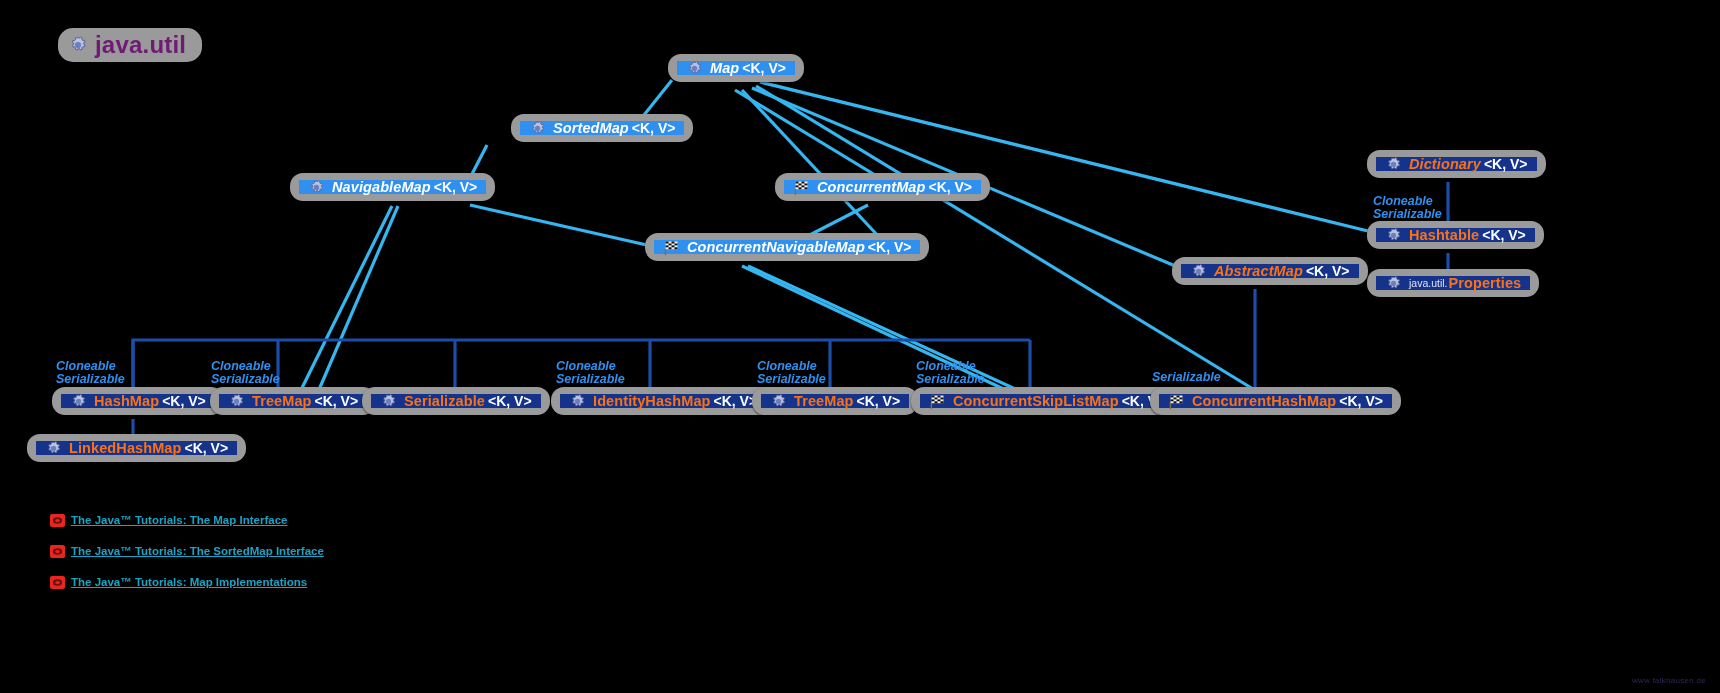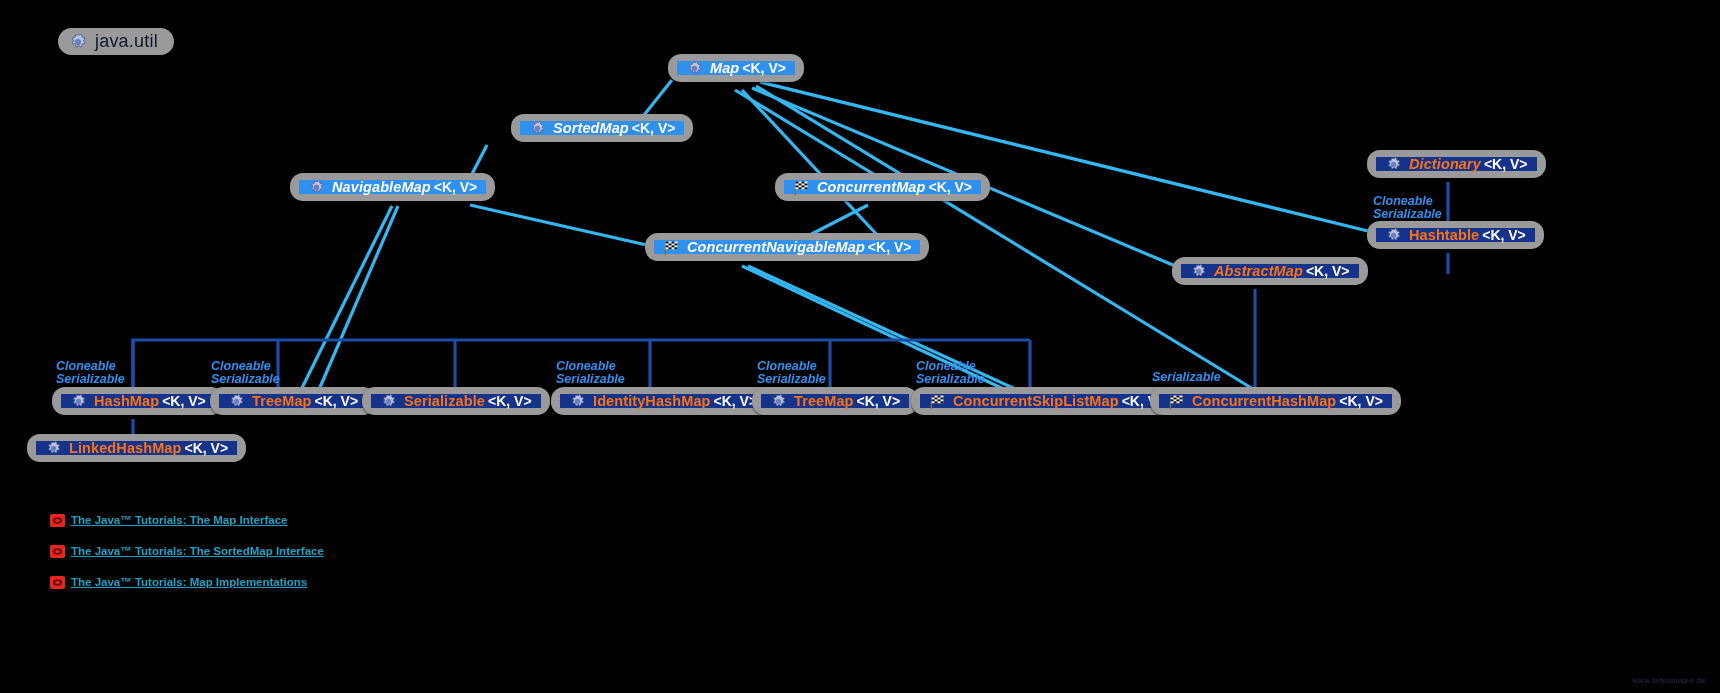--- a/index.html
+++ b/index.html
@@ -35,21 +35,21 @@
   .abst .nm{font-style:italic;}
 
   .pkgprefix{color:#dfe4f5;font-weight:normal;font-style:normal;
              font-size:10.5px;margin-right:1px;}
 
   
   .legend{position:absolute;}
   .legend .row{display:flex;align-items:center;background:#9a9a9a;
                border-radius:15px;padding:3px 16px 3px 10px;margin-bottom:4px;
                box-shadow:0 1px 2px rgba(0,0,0,.6);}
-  .legend .row span.t{color:#0f172a;font-weight:normal;font-size:18px;
+  .legend .row span.t{color:#701a75;font-weight:bold;font-size:24px;
                       letter-spacing:.2px;margin-left:7px;}
   .legend .ico{width:20px;height:20px;}
 
   
   .stereo{position:absolute;color:#2f90ef;font-weight:bold;font-style:italic;
           font-size:12.5px;line-height:13px;white-space:nowrap;}
 
   
   .links{position:absolute;left:50px;top:513px;}
   .lk{display:flex;align-items:flex-end;margin-bottom:18px;}
@@ -211,20 +211,30 @@
     <div class="bar">
       <span class="ico"><svg viewBox="0 0 20 20" width="17" height="17">
             <path fill="#b9c2e2" stroke="#5a6490" stroke-width="1" d="M10 2.6l1.5.5.9-1.2 1.6 1-.3 1.5 1.2 1.1 1.5-.3.6 1.8-1.3.8.1 1.6 1.3.7-.7 1.8-1.5-.3-1.1 1.2.3 1.5-1.8.7-.8-1.3-1.6.1-.7 1.3-1.8-.7.3-1.5-1.2-1.1-1.5.3-.6-1.8 1.3-.8-.1-1.6-1.3-.7.7-1.8 1.5.3 1.1-1.2-.3-1.5z"></path>
             <circle cx="10" cy="10" r="3.1" fill="#6b7fc0"></circle>
           </svg></span>
       <span class="nm">Hashtable</span>
       <span class="gen">&lt;K, V&gt;</span>
     </div>
   </div>
 
+  <div class="node cls" style="left:1367px;top:269px;">
+    <div class="bar">
+      <span class="ico"><svg viewBox="0 0 20 20" width="17" height="17">
+            <path fill="#b9c2e2" stroke="#5a6490" stroke-width="1" d="M10 2.6l1.5.5.9-1.2 1.6 1-.3 1.5 1.2 1.1 1.5-.3.6 1.8-1.3.8.1 1.6 1.3.7-.7 1.8-1.5-.3-1.1 1.2.3 1.5-1.8.7-.8-1.3-1.6.1-.7 1.3-1.8-.7.3-1.5-1.2-1.1-1.5.3-.6-1.8 1.3-.8-.1-1.6-1.3-.7.7-1.8 1.5.3 1.1-1.2-.3-1.5z"></path>
+            <circle cx="10" cy="10" r="3.1" fill="#6b7fc0"></circle>
+          </svg></span>
+      <span class="pkgprefix">java.util.</span>
+      <span class="nm">Properties</span>
+    </div>
+  </div>
 
   <div class="node cls abst" style="left:1172px;top:257px;">
     <div class="bar">
       <span class="ico"><svg viewBox="0 0 20 20" width="17" height="17">
             <path fill="#b9c2e2" stroke="#5a6490" stroke-width="1" d="M10 2.6l1.5.5.9-1.2 1.6 1-.3 1.5 1.2 1.1 1.5-.3.6 1.8-1.3.8.1 1.6 1.3.7-.7 1.8-1.5-.3-1.1 1.2.3 1.5-1.8.7-.8-1.3-1.6.1-.7 1.3-1.8-.7.3-1.5-1.2-1.1-1.5.3-.6-1.8 1.3-.8-.1-1.6-1.3-.7.7-1.8 1.5.3 1.1-1.2-.3-1.5z"></path>
             <circle cx="10" cy="10" r="3.1" fill="#6b7fc0"></circle>
           </svg></span>
       <span class="nm">AbstractMap</span>
       <span class="gen">&lt;K, V&gt;</span>
     </div>

